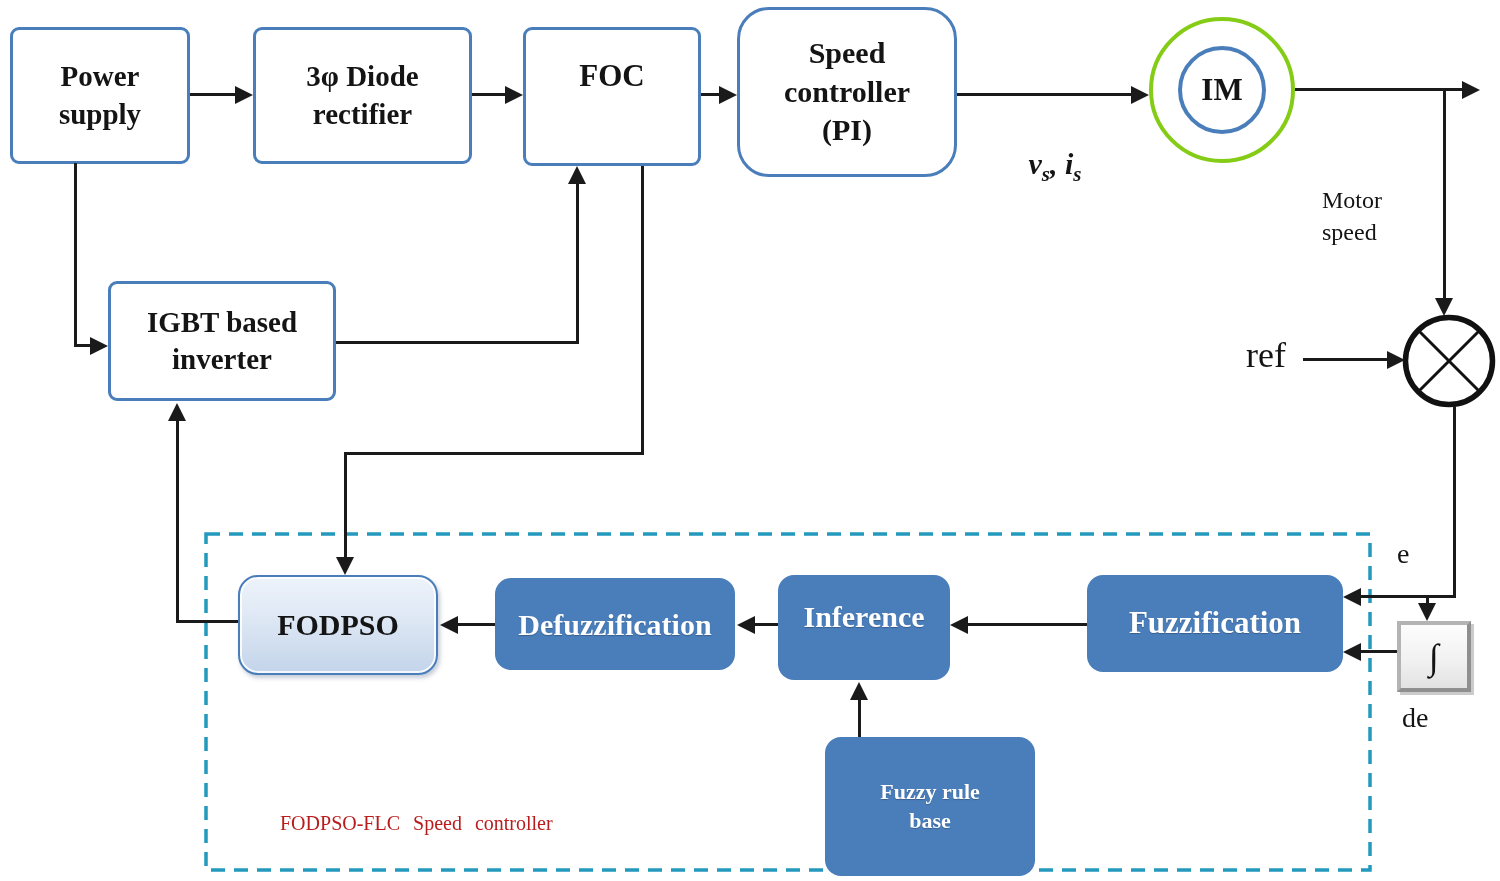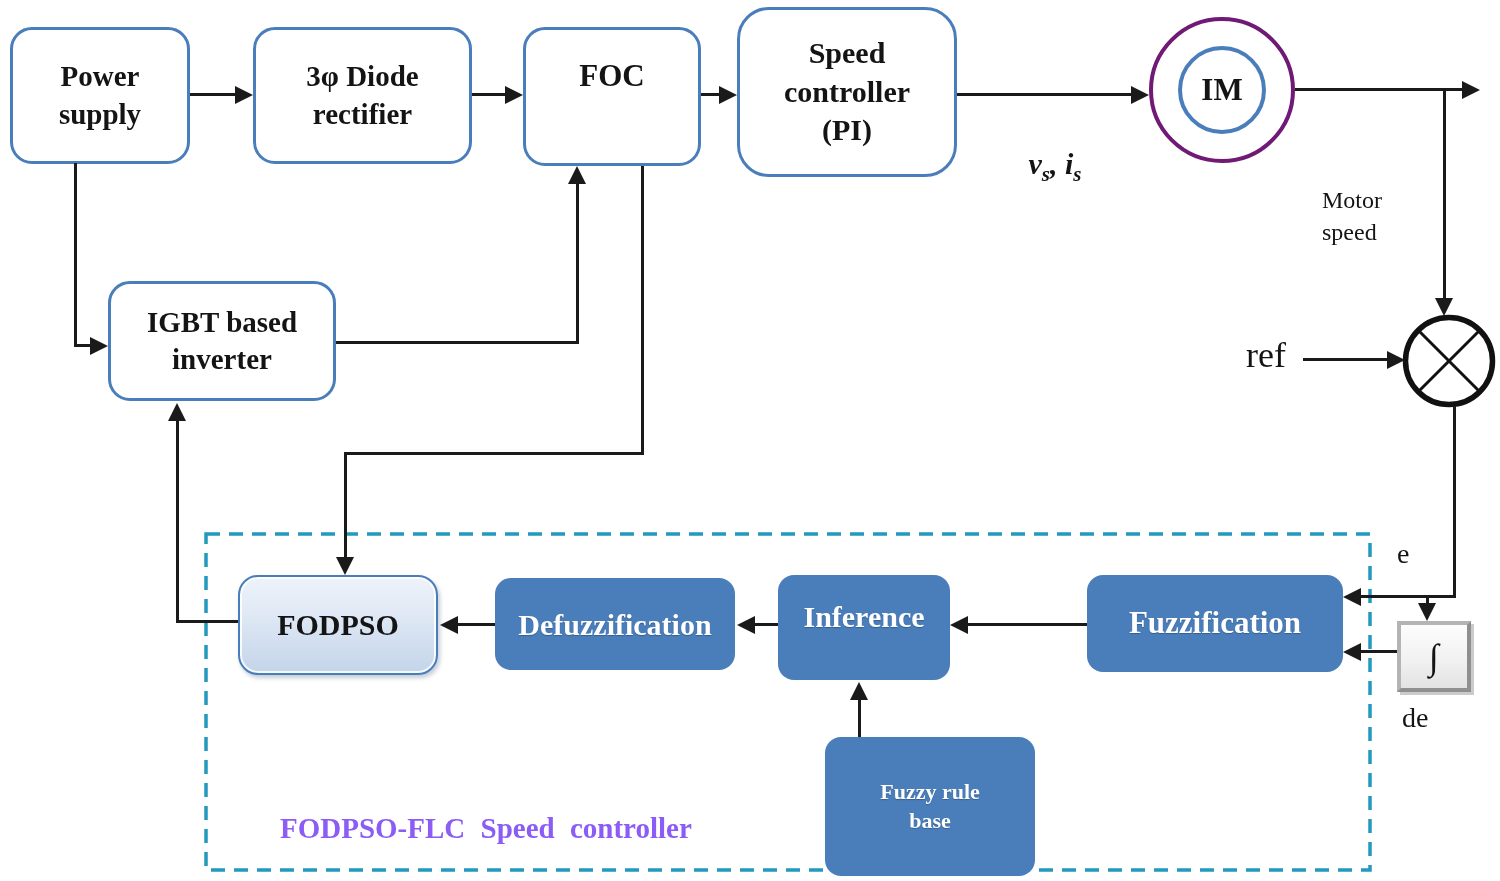--- a/index.html
+++ b/index.html
@@ -3,21 +3,21 @@
 <meta charset="utf-8">
 <style>
   html,body{margin:0;padding:0;background:#fff;}
   #canvas{
     position:relative;width:1500px;height:881px;background:#ffffff;overflow:hidden;
     font-family:"Liberation Serif","DejaVu Serif",serif;color:#111;
   }
   
   .obox{
     position:absolute;box-sizing:border-box;background:#fff;
-    border:3.5px solid #4a7ebb;border-radius:22px;
+    border:3.5px solid #4a7ebb;border-radius:9px;
     display:flex;align-items:center;justify-content:center;
     font-weight:bold;font-size:29px;line-height:1.28;text-align:center;
     white-space:pre-line;color:#141414;
   }
   
   .sbox{
     position:absolute;box-sizing:border-box;background:#4a7ebb;
     border-radius:16px;display:flex;align-items:center;justify-content:center;
     font-weight:bold;font-size:29px;line-height:1.3;text-align:center;
     white-space:pre-line;color:#ffffff;text-shadow:0 1px 1px rgba(0,0,0,0.25);
@@ -33,38 +33,38 @@
   }
   .hline{position:absolute;height:3px;background:#1a1a1a;}
   .vline{position:absolute;width:3px;background:#1a1a1a;}
   .ah{position:absolute;width:0;height:0;border-style:solid;}
   .ah-r{border-width:9px 0 9px 18px;border-color:transparent transparent transparent #1a1a1a;}
   .ah-l{border-width:9px 18px 9px 0;border-color:transparent #1a1a1a transparent transparent;}
   .ah-u{border-width:0 9px 18px 9px;border-color:transparent transparent #1a1a1a transparent;}
   .ah-d{border-width:18px 9px 0 9px;border-color:#1a1a1a transparent transparent transparent;}
   .note{position:absolute;font-size:26px;color:#141414;white-space:pre-line;}
   .circle-outer{
-    position:absolute;box-sizing:border-box;border:4px solid #701a75;border-radius:50%;
+    position:absolute;box-sizing:border-box;border:4px solid #84cc16;border-radius:50%;
     background:#fff;display:flex;align-items:center;justify-content:center;
   }
   .circle-inner{
     box-sizing:border-box;border:4px solid #4a7ebb;border-radius:50%;background:#fff;
     display:flex;align-items:center;justify-content:center;
     font-weight:bold;font-size:31px;color:#141414;
   }
   .intbox{
     position:absolute;box-sizing:border-box;
     background:linear-gradient(180deg,#fdfdfd 0%,#f0f0f0 60%,#e2e2e2 100%);
     border:4px solid #b4b4b4;border-right-color:#8f8f8f;border-bottom-color:#8f8f8f;
     box-shadow:3px 3px 0 rgba(140,140,140,0.45);
     display:flex;align-items:center;justify-content:center;
     font-size:36px;font-weight:bold;color:#141414;
   }
   .caption{
-    position:absolute;font-weight:bold;font-size:29px;color:#8b5cf6;word-spacing:8px;
+    position:absolute;font-weight:normal;font-size:20px;color:#b91c1c;word-spacing:8px;
   }
   .math{font-style:italic;font-weight:bold;font-size:30px;}
   .math sub{font-size:21px;}
   svg{position:absolute;overflow:visible;}
 </style>
 </head>
 <body>
 
 <div id="canvas">
 

